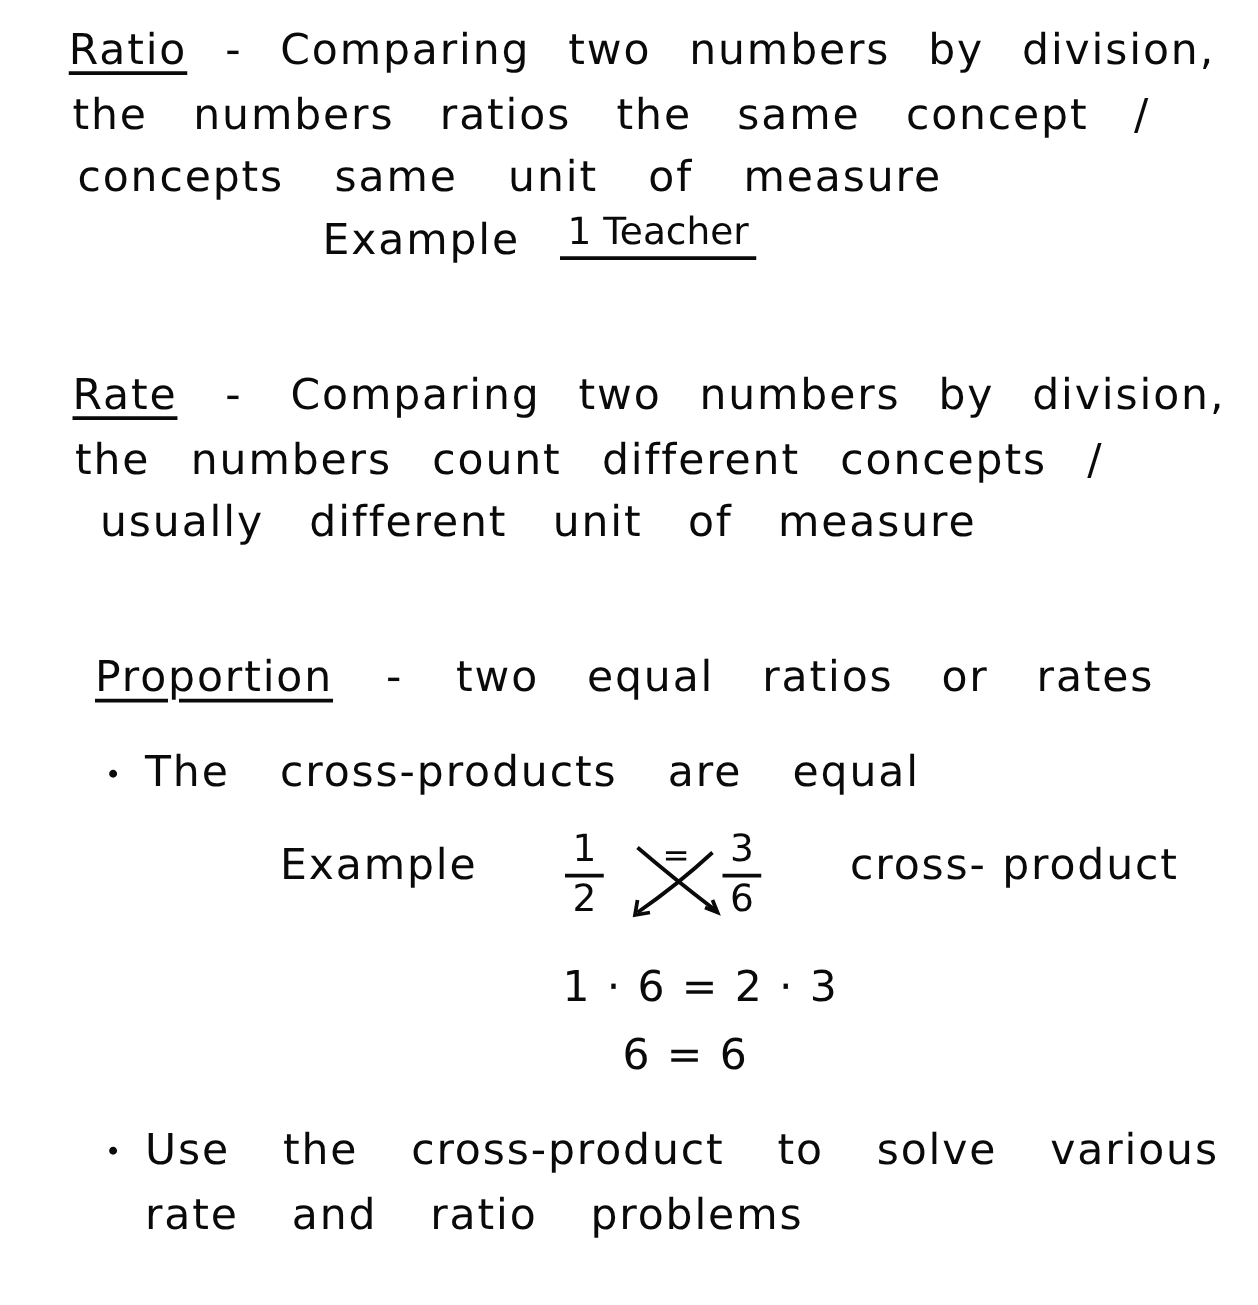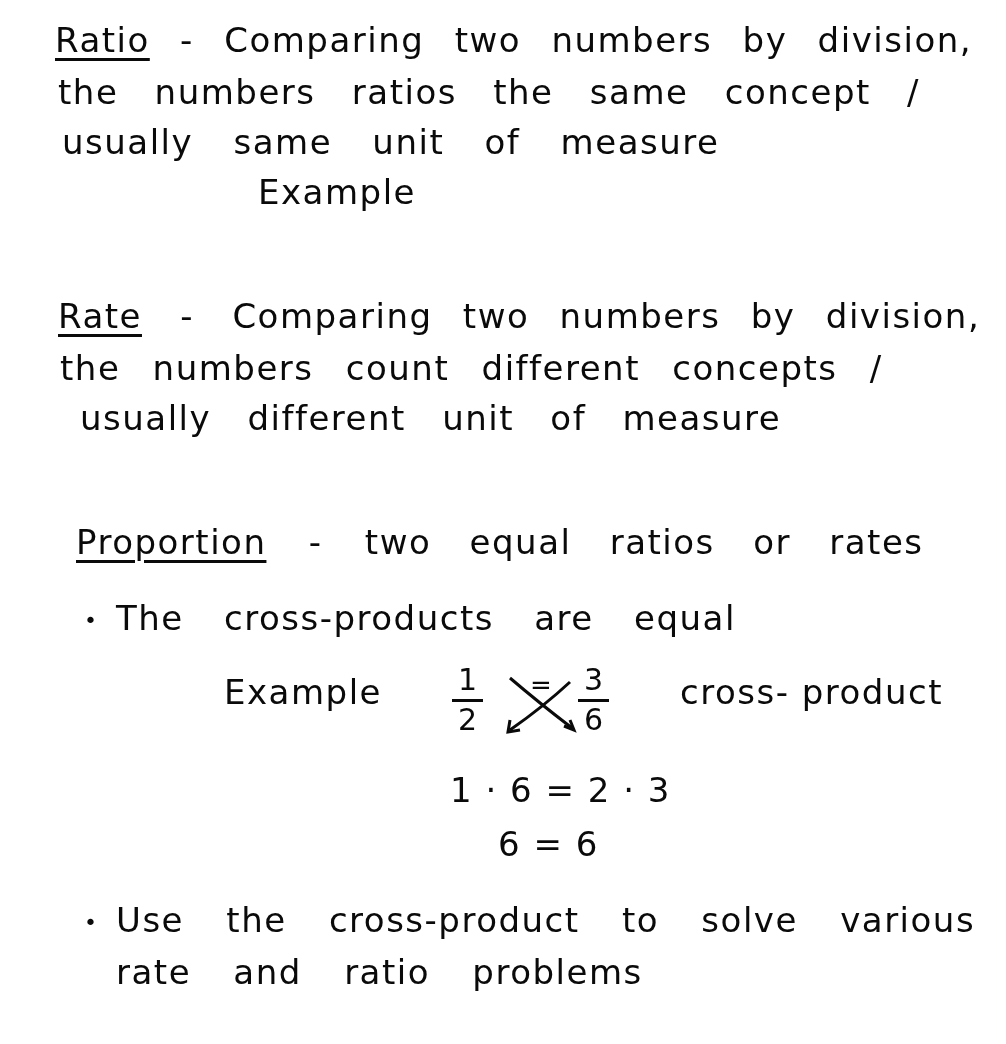--- a/index.html
+++ b/index.html
@@ -14,23 +14,24 @@
 </style>
 </head>
 <body>
 
 <div class="line" style="left:55px;top:20px;">
   <span class="u">Ratio</span>
   <span style="margin:0 18px;">-</span>
   <span style="word-spacing:18px;">Comparing two numbers by division,</span>
 </div>
 <div class="line" style="left:58px;top:72px;word-spacing:24px;">the numbers ratios the same concept /</div>
-<div class="line" style="left:62px;top:122px;word-spacing:28px;">usually same unit of measure</div>
+<div class="line" style="left:62px;top:122px;word-spacing:28px;">concepts same unit of measure</div>
 <div class="line" style="left:258px;top:172px;">Example</div>
 <div class="frac" style="left:448px;top:168px;">
+  <span class="num">1 Teacher</span>
 </div>
 
 <div class="line" style="left:58px;top:296px;">
   <span class="u">Rate</span>
   <span style="margin:0 26px;">-</span>
   <span style="word-spacing:18px;">Comparing two numbers by division,</span>
 </div>
 <div class="line" style="left:60px;top:348px;word-spacing:20px;">the numbers count different concepts /</div>
 <div class="line" style="left:80px;top:398px;word-spacing:24px;">usually different unit of measure</div>
 

